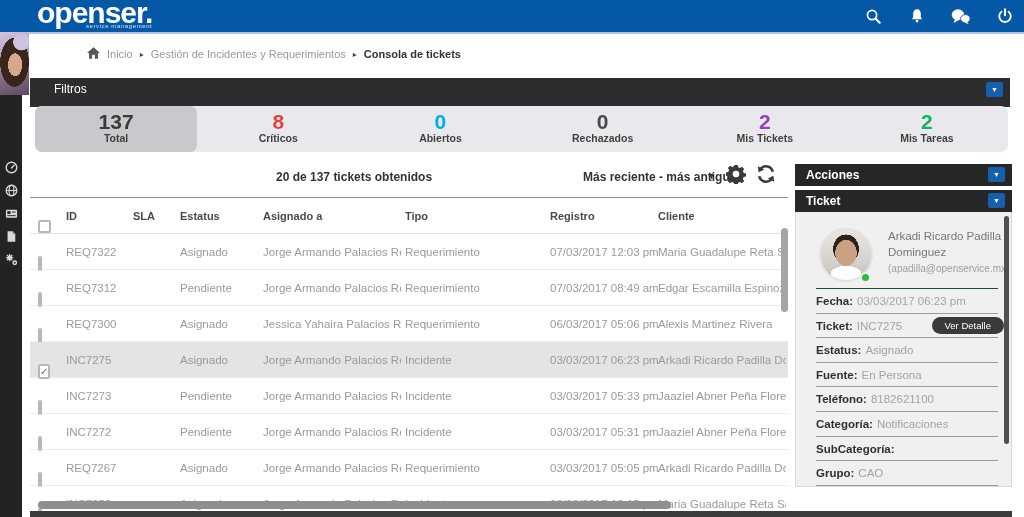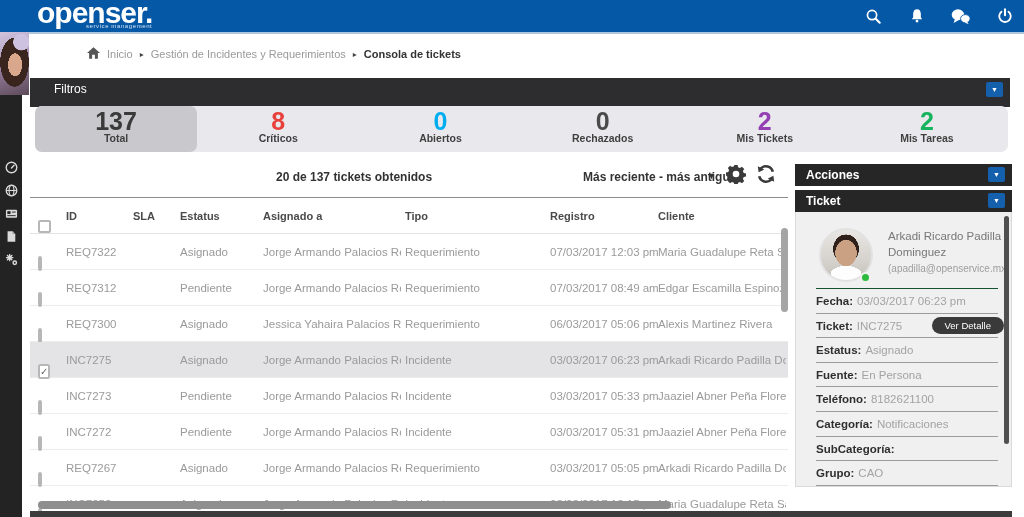--- a/index.html
+++ b/index.html
@@ -32,21 +32,21 @@
   .crumb-sep { color:#444; font-size:8px; }
 
   
   .filters-bar { position:absolute; left:30px; top:78px; width:980px; height:29px; background:#2d2d30; color:#fff; font-size:12px; line-height:23px; padding-left:24px; }
   .panel-toggle { position:absolute; right:7px; top:4px; width:17px; height:15px; background:#1560ad; border-radius:2px; color:#fff; font-size:7px; text-align:center; line-height:15px; cursor:pointer; }
 
   
   .stats-bar { position:absolute; left:35px; top:106px; width:973px; height:46px; background:#e9e9ed; border-radius:7px; display:flex; }
   .stat-cell { flex:1; text-align:center; padding-top:5px; border-radius:7px; cursor:pointer; }
   .stat-cell.selected { background:#c9c9cd; }
-  .stat-value { font-size:25px; font-weight:bold; line-height:21px; }
+  .stat-value { font-size:21px; font-weight:bold; line-height:21px; }
   .stat-label { font-size:10.5px; font-weight:bold; color:#3f3f3f; }
 
   
   .search-box { position:absolute; left:40px; top:163px; width:215px; height:26px; border:2px solid #c9c9c9; border-radius:5px; background:#fff; display:flex; align-items:center; padding-left:7px; gap:5px; }
   .search-input { border:none; outline:none; font-size:13px; color:#555; width:170px; font-family:"Liberation Sans",sans-serif; background:transparent; }
   .search-input::placeholder { color:#b0b0b0; }
   .results-text { position:absolute; left:276px; top:170px; font-size:12px; font-weight:bold; color:#333; }
   .sort-label { position:absolute; left:583px; top:170px; font-size:12px; font-weight:bold; color:#333; cursor:pointer; }
   .sort-chevron { position:absolute; left:707px; top:171px; font-size:9px; color:#333; cursor:pointer; }
   .tool-icon { position:absolute; top:164px; width:20px; height:20px; cursor:pointer; }

